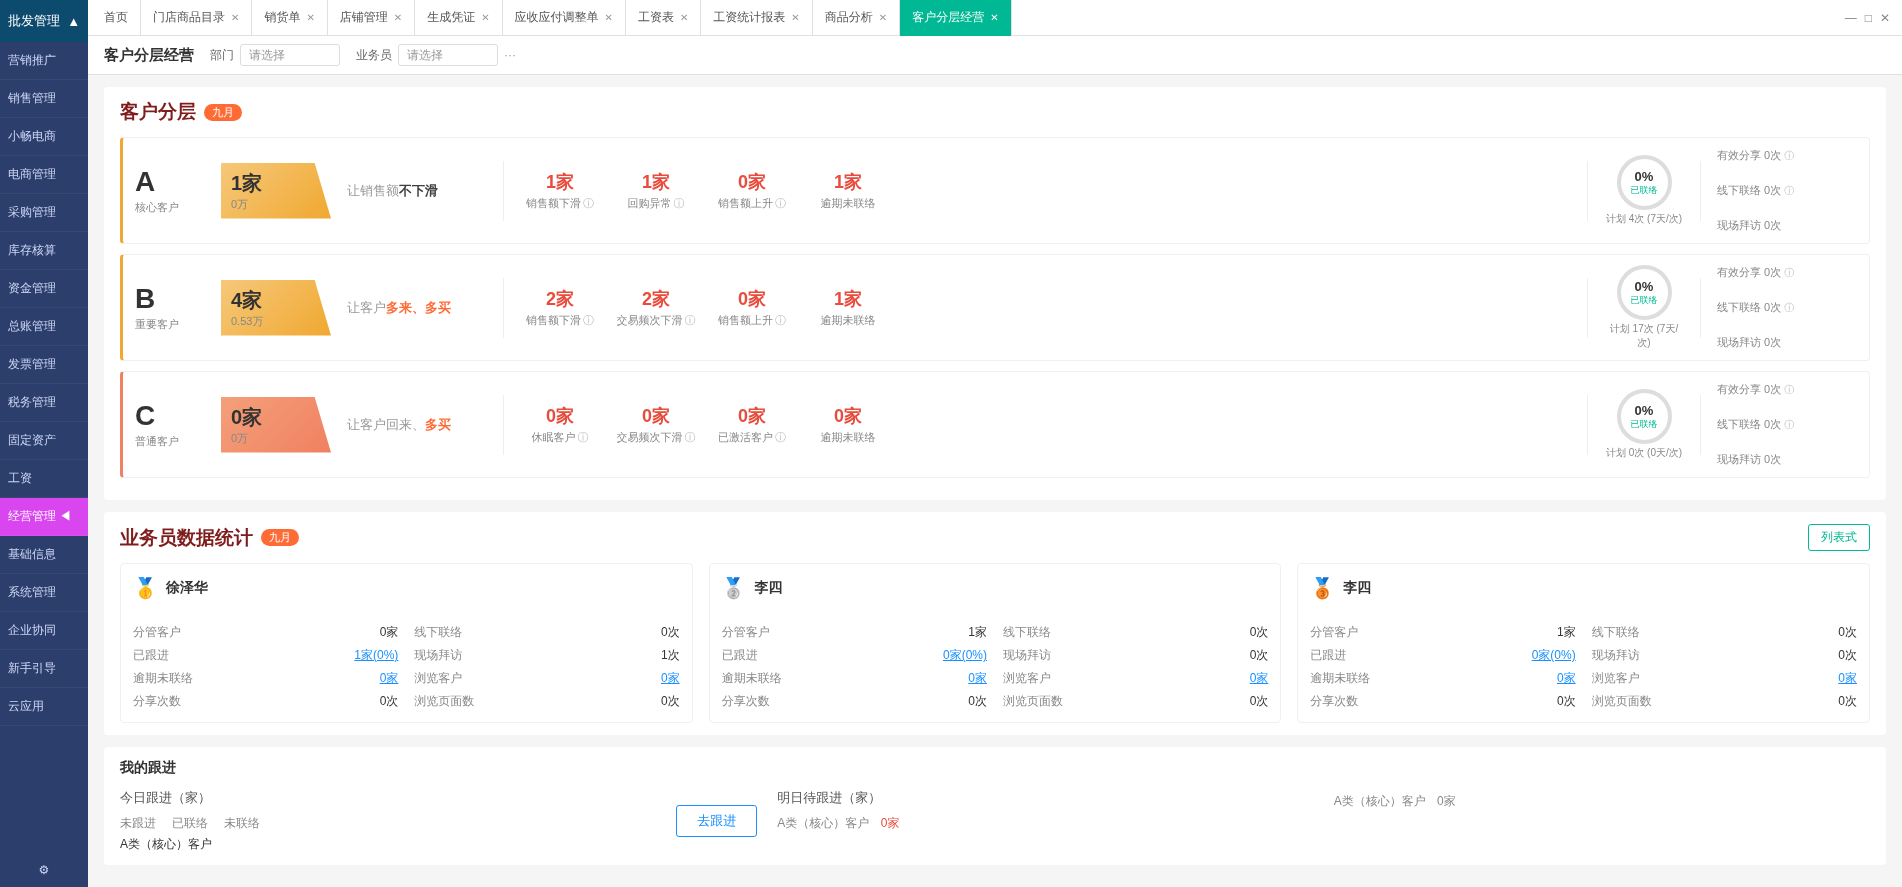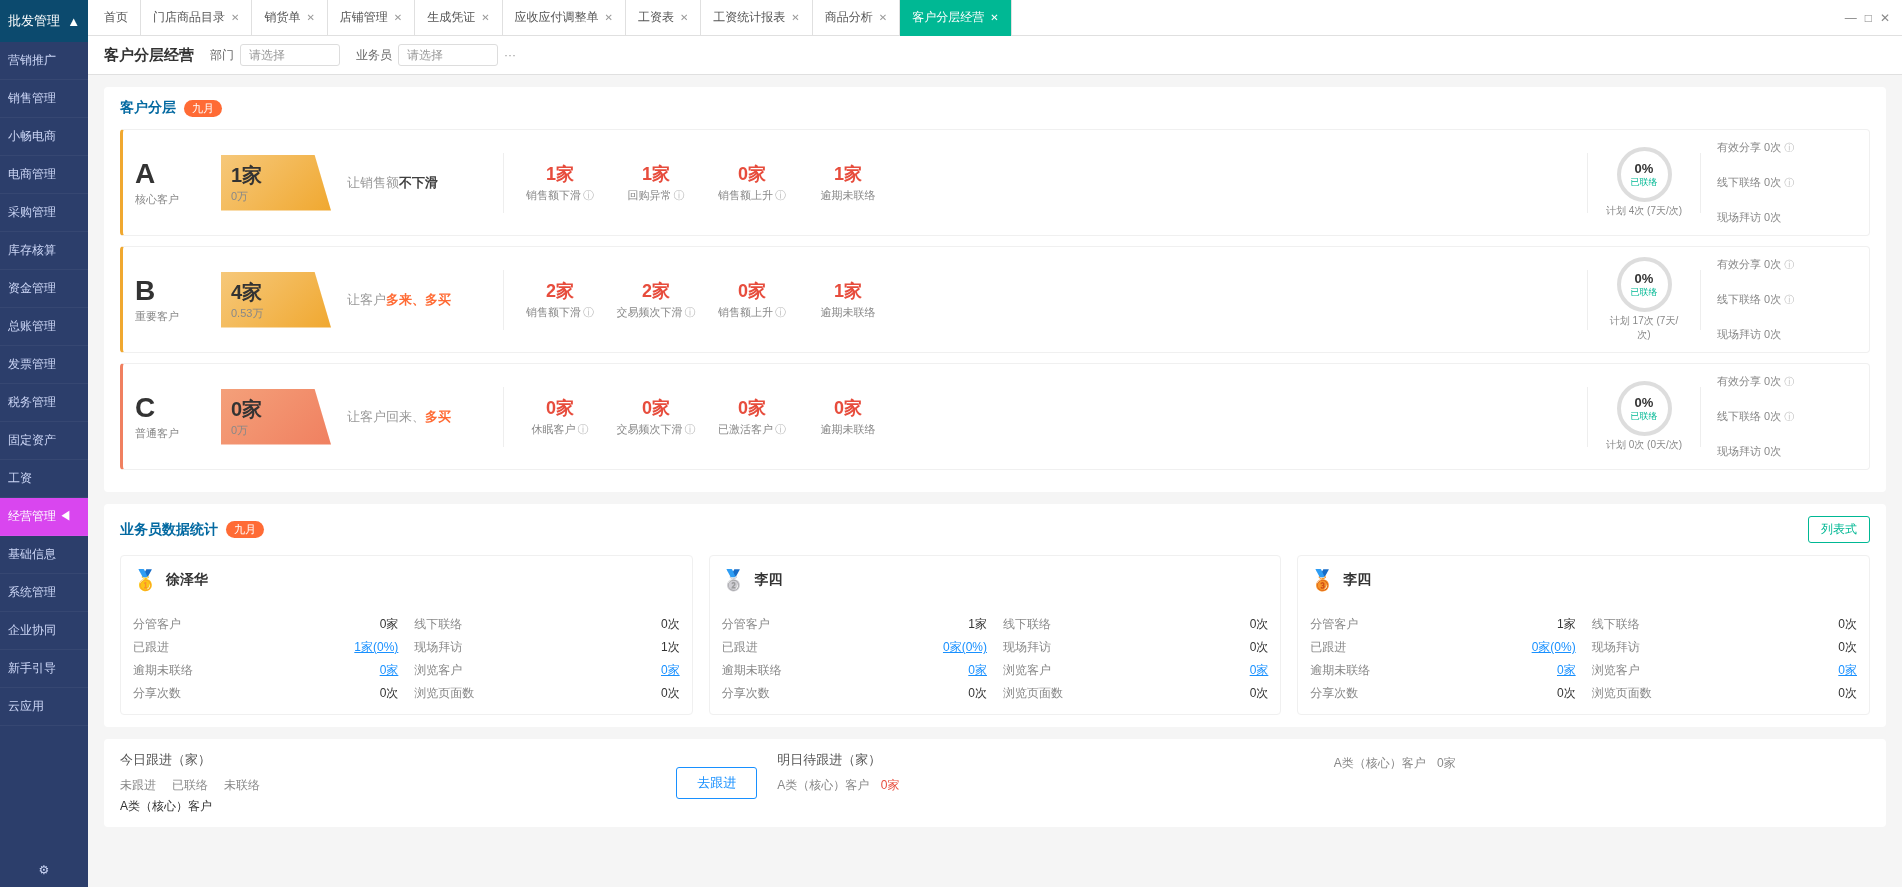--- a/index.html
+++ b/index.html
@@ -137,21 +137,21 @@
       border-radius: 4px;
       padding: 12px 16px;
       margin-bottom: 12px;
     }
     .section-header {
       display: flex;
       align-items: center;
       gap: 8px;
       margin-bottom: 12px;
     }
-    .section-title { font-size: 14px; font-weight: bold; color: #0369a1; }
+    .section-title { font-size: 19px; font-weight: bold; color: #7f1d1d; }
     .month-badge {
       background: #ff6b35;
       color: #fff;
       border-radius: 10px;
       padding: 1px 8px;
       font-size: 11px;
       font-family: Liberation Mono, monospace;
     }
 
     
@@ -792,20 +792,21 @@
               <span class="sales-stat-label">浏览页面数</span>
               <span class="sales-stat-value">0次</span>
             </div>
           </div>
         </div>
 
       </div>
     </div>
 
     <div class="follow-section">
+      <div class="follow-title">我的跟进</div>
       <div class="follow-columns">
 
         <div>
           <div class="follow-col-title">今日跟进（家）</div>
           <div style="display:flex;gap:16px;font-size:12px;color:#888;">
             <span>未跟进</span>
             <span>已联络</span>
             <span>未联络</span>
           </div>
           <div style="display:flex;gap:16px;font-size:12px;color:#333;margin-top:4px;">

